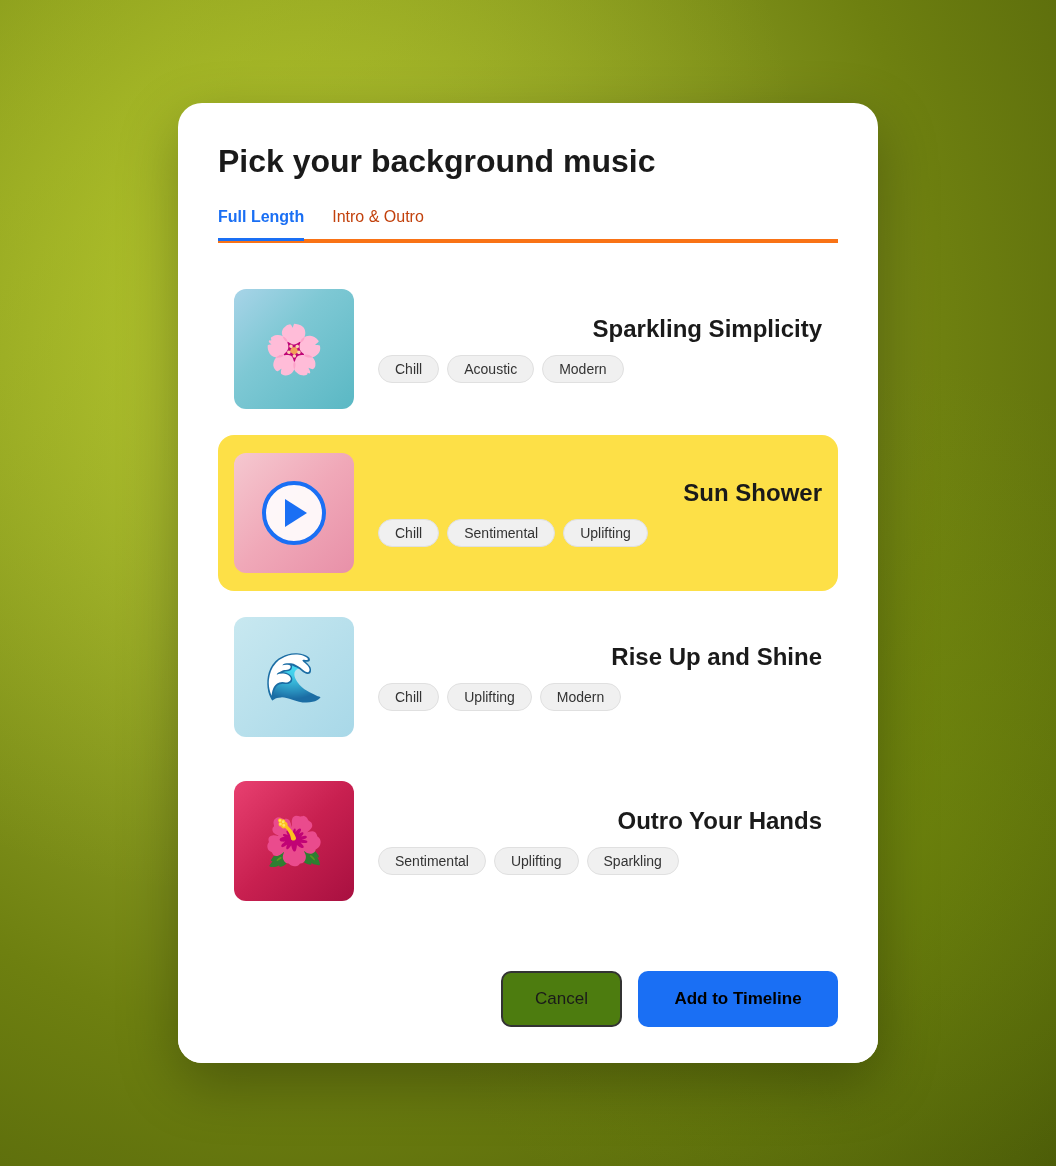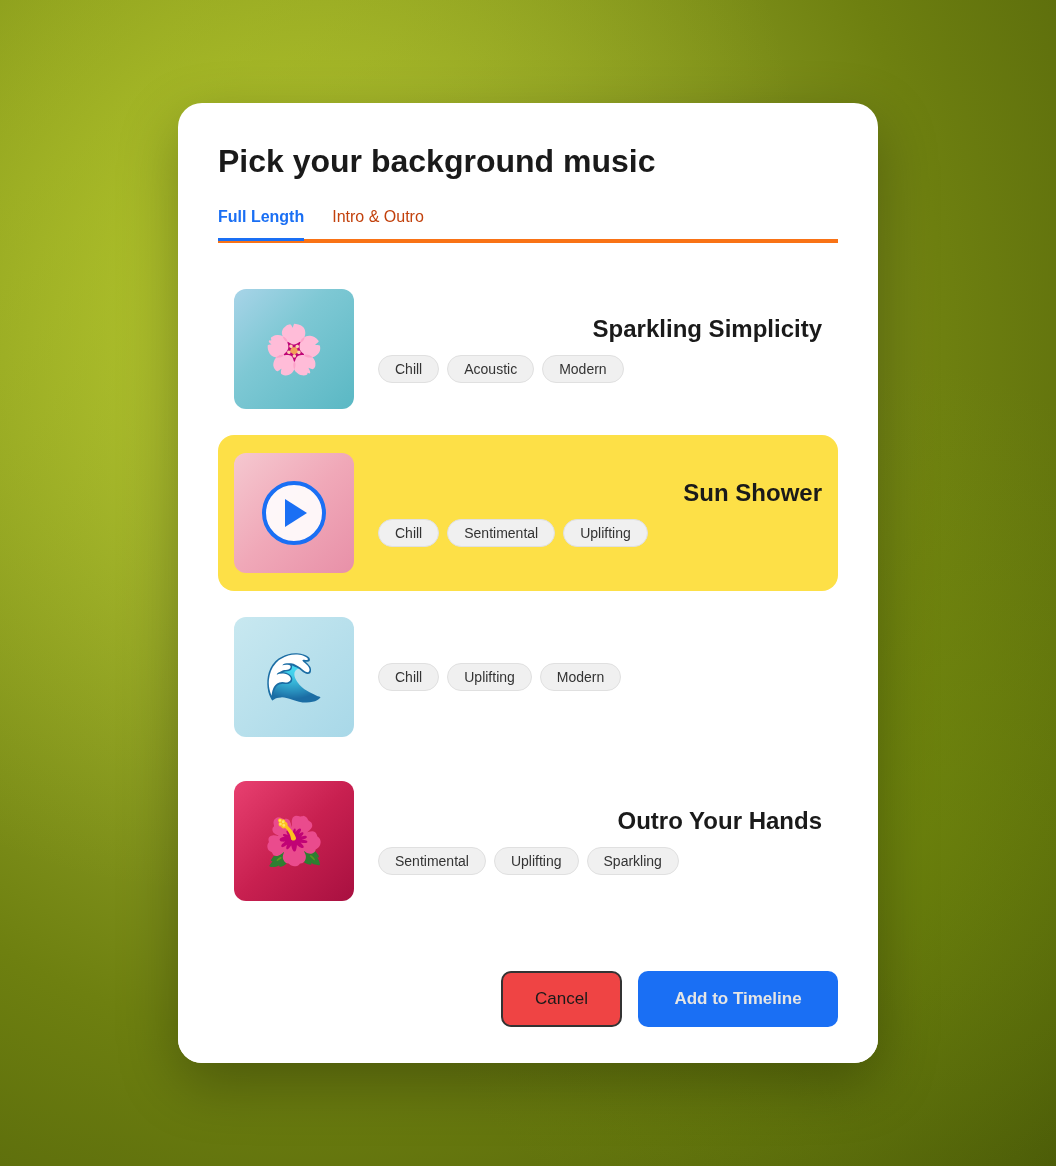--- a/index.html
+++ b/index.html
@@ -222,36 +222,36 @@
       display: flex;
       justify-content: flex-end;
       gap: 16px;
       background: #fff;
     }
 
     .btn-cancel {
       padding: 16px 32px;
       border: 2px solid #333;
       border-radius: 10px;
-      background: #ef4444;
+      background: #4d7c0f;
       font-size: 17px;
       font-weight: 500;
       color: #1a1a1a;
       cursor: pointer;
       min-width: 120px;
     }
 
     .btn-add {
       padding: 16px 36px;
       border: none;
       border-radius: 10px;
       background: #1a6ff4;
       font-size: 17px;
       font-weight: 600;
-      color: #e5e5e5;
+      color: #000000;
       cursor: pointer;
       min-width: 200px;
       text-align: center;
     }
   </style>
 </head>
 <body>
 
 <div class="bg-overlay"></div>
 
@@ -291,20 +291,21 @@
             <span class="tag">Chill</span>
             <span class="tag">Sentimental</span>
             <span class="tag">Uplifting</span>
           </div>
         </div>
       </div>
 
       <div class="track-item">
         <div class="track-thumb thumb-rise"></div>
         <div class="track-info">
+          <div class="track-name">Rise Up and Shine</div>
           <div class="tag-list">
             <span class="tag">Chill</span>
             <span class="tag">Uplifting</span>
             <span class="tag">Modern</span>
           </div>
         </div>
       </div>
 
       <div class="track-item" style="margin-bottom: 0;">
         <div class="track-thumb thumb-clap"></div>

